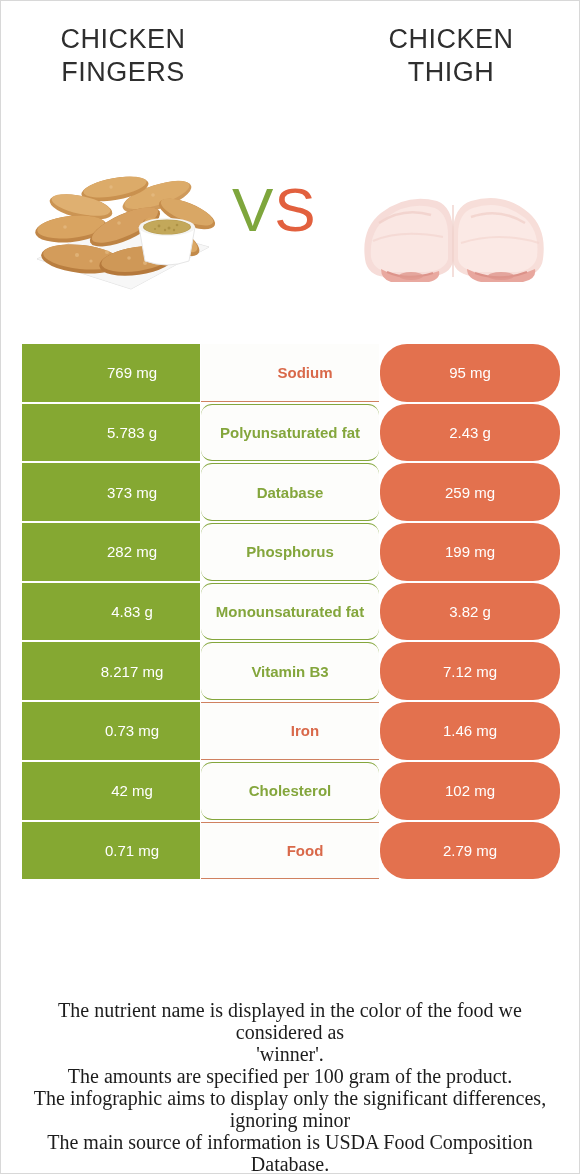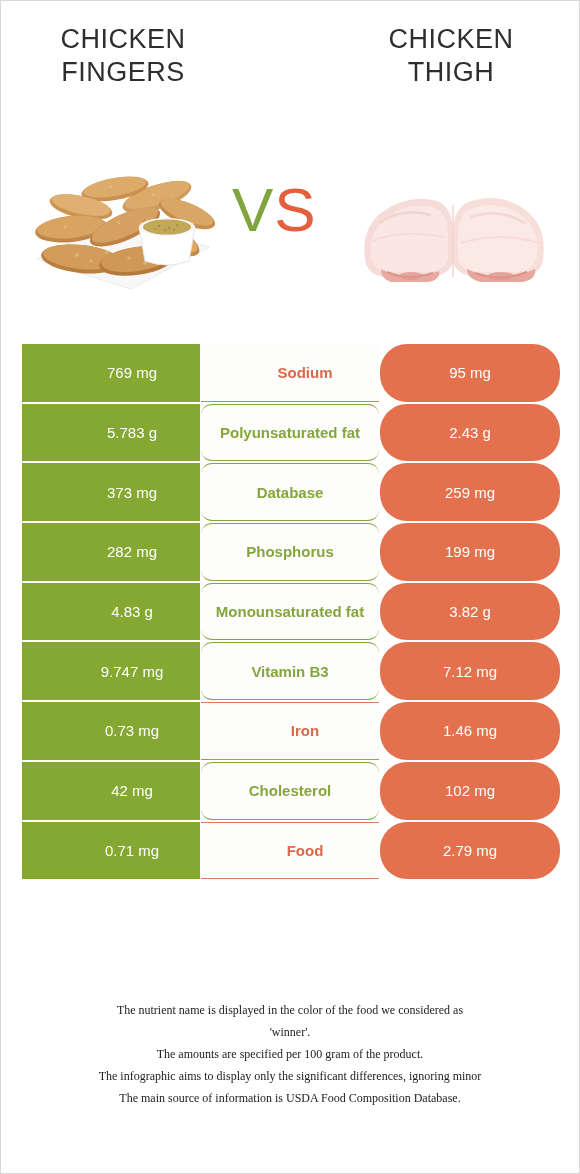--- a/index.html
+++ b/index.html
@@ -138,21 +138,21 @@
   .row:first-child .cell.mid { border-top-color: transparent; }
 
   
   .footer {
     position: absolute;
     top: 998px;
     left: 20px;
     width: 538px;
     text-align: center;
     font-family: "Liberation Serif", serif;
-    font-size: 12px;
+    font-size: 20px;
     line-height: 22px;
     color: #1c1c1c;
   }
   .footer div { margin: 0; }
 </style>
 </head>
 <body>
 
 <div id="page">
 
@@ -279,21 +279,21 @@
         <div class="cell left">282 mg</div>
         <div class="cell mid green">Phosphorus</div>
         <div class="cell right">199 mg</div>
       </div>
       <div class="row">
         <div class="cell left">4.83 g</div>
         <div class="cell mid green">Monounsaturated fat</div>
         <div class="cell right">3.82 g</div>
       </div>
       <div class="row">
-        <div class="cell left">9.747 mg</div>
+        <div class="cell left">8.217 mg</div>
         <div class="cell mid green">Vitamin B3</div>
         <div class="cell right">7.12 mg</div>
       </div>
       <div class="row">
         <div class="cell left">0.73 mg</div>
         <div class="cell mid orange">Iron</div>
         <div class="cell right">1.46 mg</div>
       </div>
       <div class="row">
         <div class="cell left">42 mg</div>

